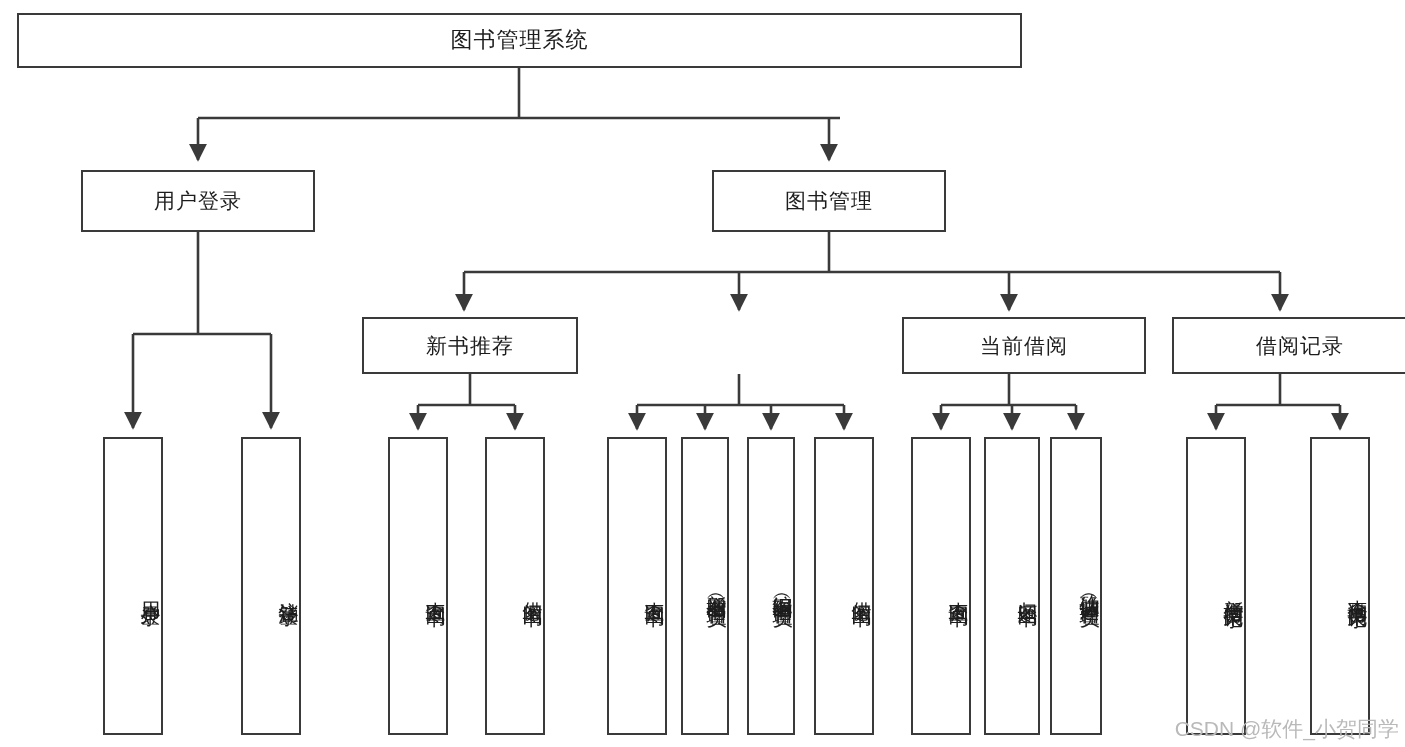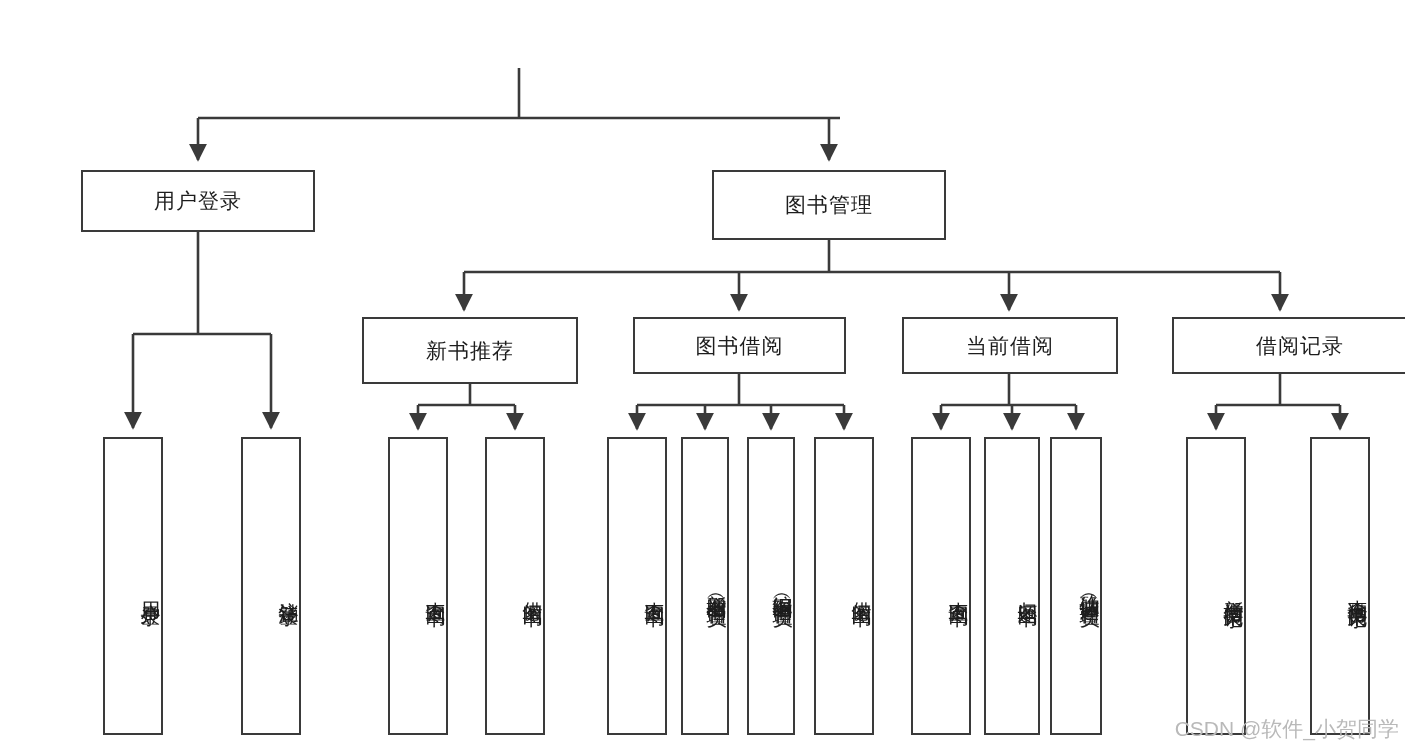--- a/index.html
+++ b/index.html
@@ -117,27 +117,27 @@
       <path d="M 1012 405 L 1012 429" marker-end="url(#arw)"></path>
       <path d="M 1076 405 L 1076 429" marker-end="url(#arw)"></path>
 
       <path d="M 1280 374 L 1280 405"></path>
       <path d="M 1216 405 L 1340 405"></path>
       <path d="M 1216 405 L 1216 429" marker-end="url(#arw)"></path>
       <path d="M 1340 405 L 1340 429" marker-end="url(#arw)"></path>
     </g>
   </svg>
 
+  <div class="node horiz root" id="node-root" style="left: 17px; top: 13px; width: 1005px; height: 55px;">图书管理系统</div>
 
   <div class="node horiz" id="node-l2-0" style="left: 81px; top: 170px; width: 234px; height: 62px;">用户登录</div>
-  <div class="node horiz" id="node-l2-1" style="left: 712px; top: 170px; width: 234px; height: 70px;">图书管理</div>
+  <div class="node horiz" id="node-l2-1" style="left: 712px; top: 170px; width: 234px; height: 62px;">图书管理</div>
 
-  <div class="node horiz" id="node-l3-0" style="left: 362px; top: 317px; width: 216px; height: 67px;">新书推荐</div>
-  <div class="node horiz" id="node-l3-1" style="left: 633px; top: 317px; width: 213px; height: 57px;">图书借阅</div>
-  <div class="node horiz" id="node-l3-2" style="left: 902px; top: 317px; width: 216px; height: 57px;">当前借阅</div>
+  <div class="node horiz" id="node-l3-0" style="left: 362px; top: 317px; width: 216px; height: 57px;">新书推荐</div>
+  <div class="node horiz" id="node-l3-2" style="left: 902px; top: 317px; width: 244px; height: 57px;">当前借阅</div>
   <div class="node horiz" id="node-l3-3" style="left: 1172px; top: 317px; width: 256px; height: 57px;">借阅记录</div>
 
   <div class="node vert" id="node-leaf-0" style="left: 103px; top: 437px; width: 60px; height: 298px;">用户登录</div>
   <div class="node vert" id="node-leaf-1" style="left: 241px; top: 437px; width: 60px; height: 298px;">注销登录</div>
   <div class="node vert" id="node-leaf-2" style="left: 388px; top: 437px; width: 60px; height: 298px;">查询图书</div>
   <div class="node vert" id="node-leaf-3" style="left: 485px; top: 437px; width: 60px; height: 298px;">借阅图书</div>
   <div class="node vert" id="node-leaf-4" style="left: 607px; top: 437px; width: 60px; height: 298px;">查询图书</div>
   <div class="node vert tall" id="node-leaf-5" style="left: 681px; top: 437px; width: 48px; height: 298px;">新增图书（管理员）</div>
   <div class="node vert tall" id="node-leaf-6" style="left: 747px; top: 437px; width: 48px; height: 298px;">编辑图书（管理员）</div>
   <div class="node vert" id="node-leaf-7" style="left: 814px; top: 437px; width: 60px; height: 298px;">借阅图书</div>

